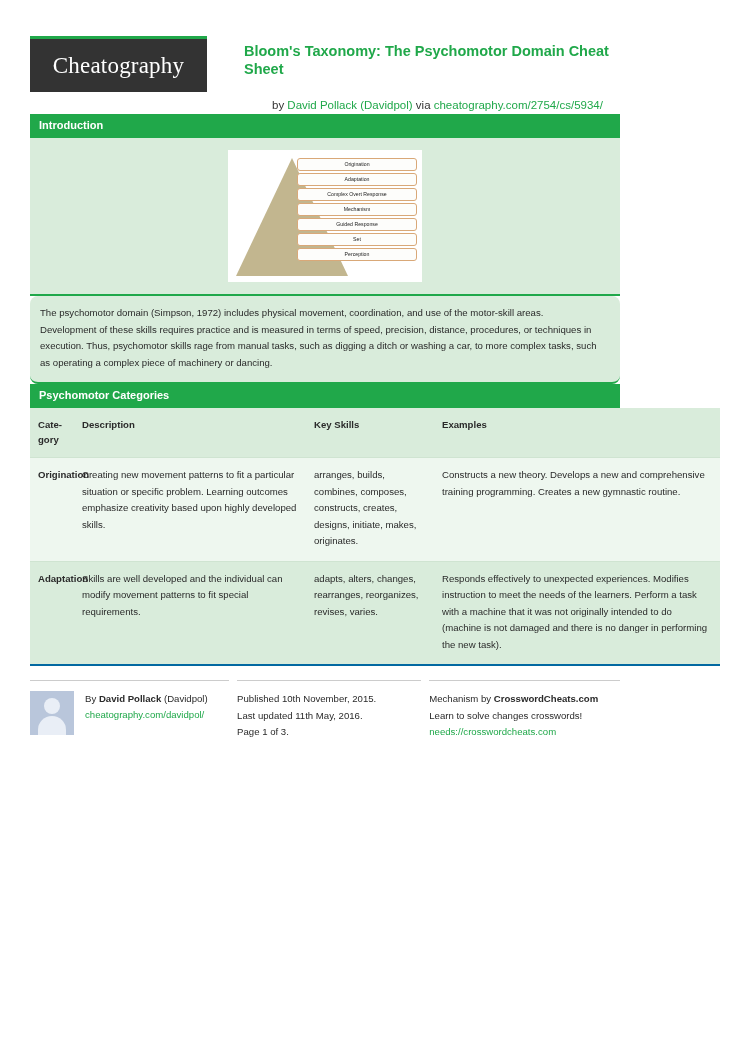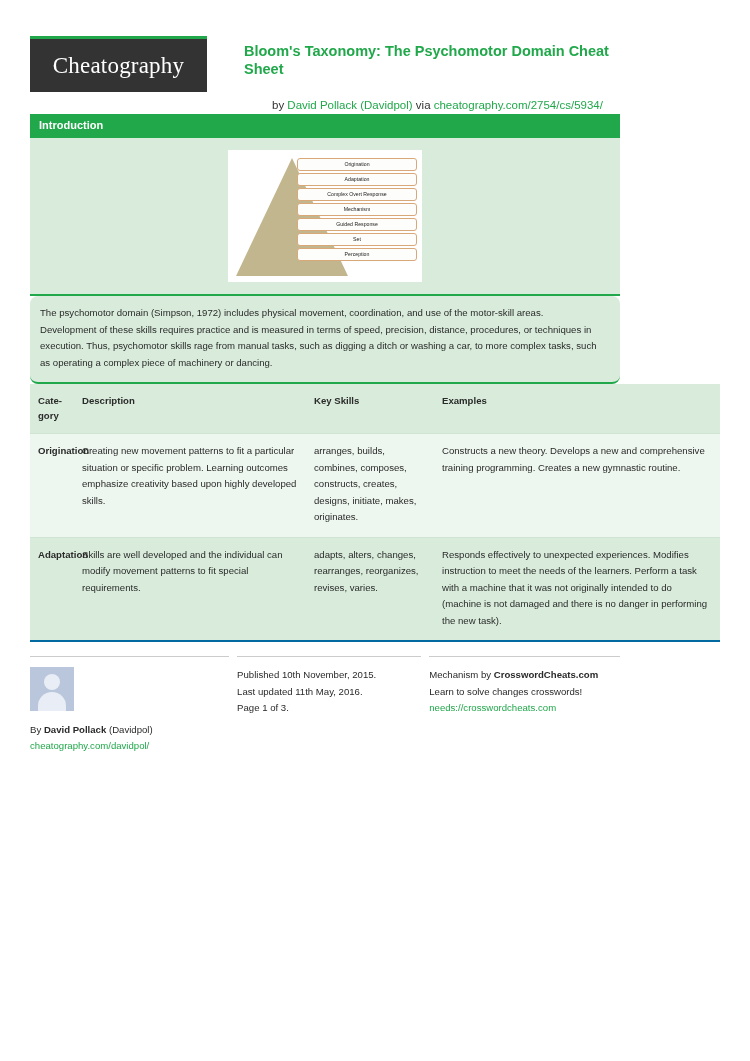--- a/index.html
+++ b/index.html
@@ -151,21 +151,21 @@
 
   
   .footer {
     margin-top: 14px;
     display: flex;
     font-size: 9.6px;
     color: #2a2a2a;
     line-height: 16.5px;
   }
   .fcol { padding-top: 10px; border-top: 1px solid #cccccc; }
-  .fcol-1 { width: 240px; display: flex; gap: 11px; flex-direction: column; }
+  .fcol-1 { width: 240px; display: flex; gap: 11px; }
   .fcol-2 { width: 222px; margin-left: 8px; }
   .fcol-3 { width: 230px; margin-left: 8px; }
   .avatar {
     width: 44px; height: 44px;
     background: #b9c6db;
     position: relative;
     overflow: hidden;
     flex: 0 0 44px;
   }
   .avatar .head {
@@ -219,20 +219,21 @@
         </div>
       </div>
     </div>
 
     <div class="text-panel">
       <p>The psychomotor domain (Simpson, 1972) includes physical movement, coordination, and use of the motor-skill areas. Development of these skills requires practice and is measured in terms of speed, precision, distance, procedures, or techniques in execution. Thus, psychomotor skills rage from manual tasks, such as digging a ditch or washing a car, to more complex tasks, such as operating a complex piece of machinery or dancing.</p>
     </div>
   </div>
 
   <div class="section">
+    <div class="section-title">Psychomotor Categories</div>
     <table class="cat-table">
       <colgroup>
           <col class="c1">
           <col class="c2">
           <col class="c3">
           <col class="c4">
         </colgroup>
       <thead>
         <tr>
           <th>Cate­gory</th>

